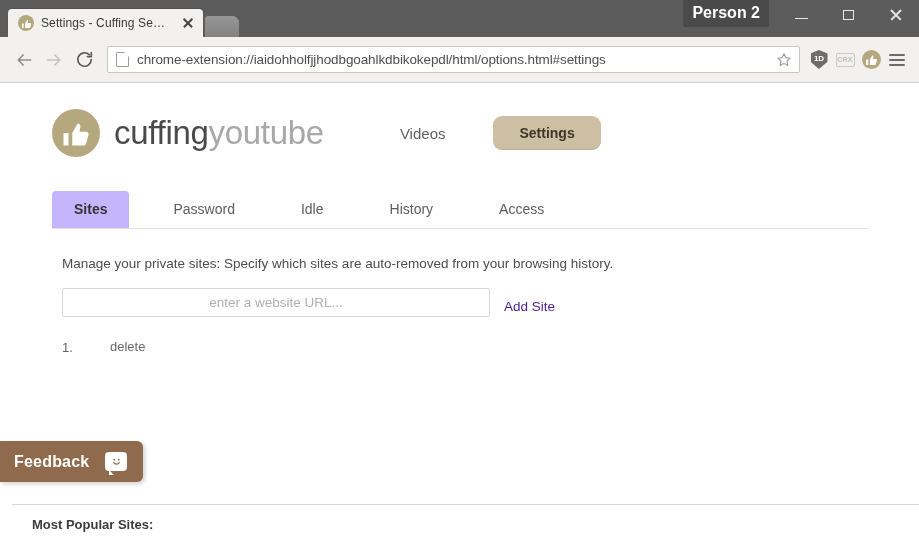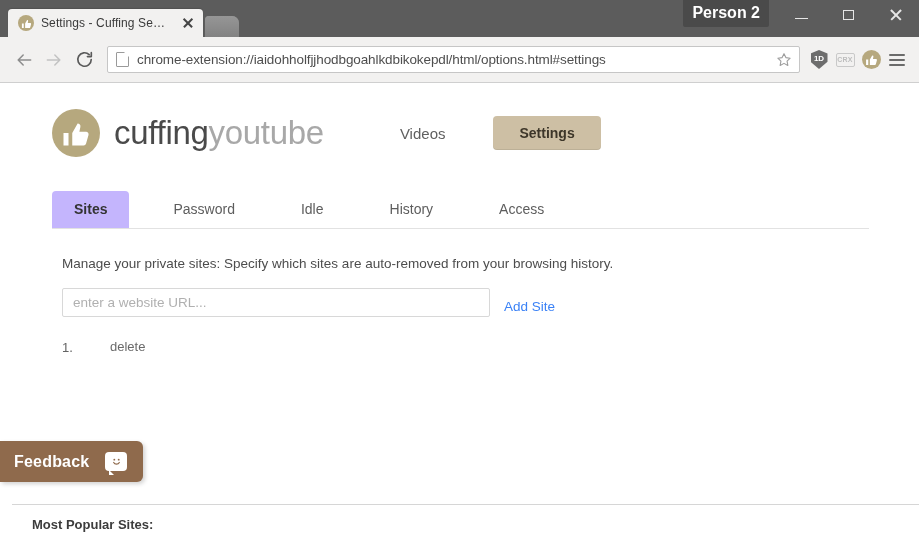--- a/index.html
+++ b/index.html
@@ -276,21 +276,21 @@
     cursor: pointer;
     padding: 6px 4px;
   }
   .nav-active {
     margin-left: 44px;
     background: #cdbfa4;
     color: #3d3629;
     font-size: 14px;
     font-weight: bold;
     padding: 9px 26px;
-    border-radius: 4px;
+    border-radius: 9px;
     cursor: pointer;
     box-shadow: inset 0 -1px 0 rgba(0,0,0,.08);
   }
 
   .tabs {
     margin: 34px 0 0 52px;
     display: flex;
     align-items: flex-end;
     width: 817px;
     border-bottom: 1px solid #e2e2e2;
@@ -326,26 +326,27 @@
     width: 428px;
     height: 29px;
     border: 1px solid #d8d8d8;
     border-radius: 2px;
     padding: 0 10px;
     font-size: 13.5px;
     color: #444;
     font-family: "Liberation Sans", sans-serif;
     outline: none;
     background: #fff;
+    text-align: center;
   }
   .url-input::placeholder { color: #b0b0b0; }
   .add-link {
     margin-left: 14px;
     font-size: 13.5px;
-    color: #3b82f6;
+    color: #4c1d95;
     cursor: pointer;
     margin-top: 8px;
   }
 
   .site-row {
     margin: 22px 0 0 62px;
     display: flex;
     align-items: center;
   }
   .site-index {

